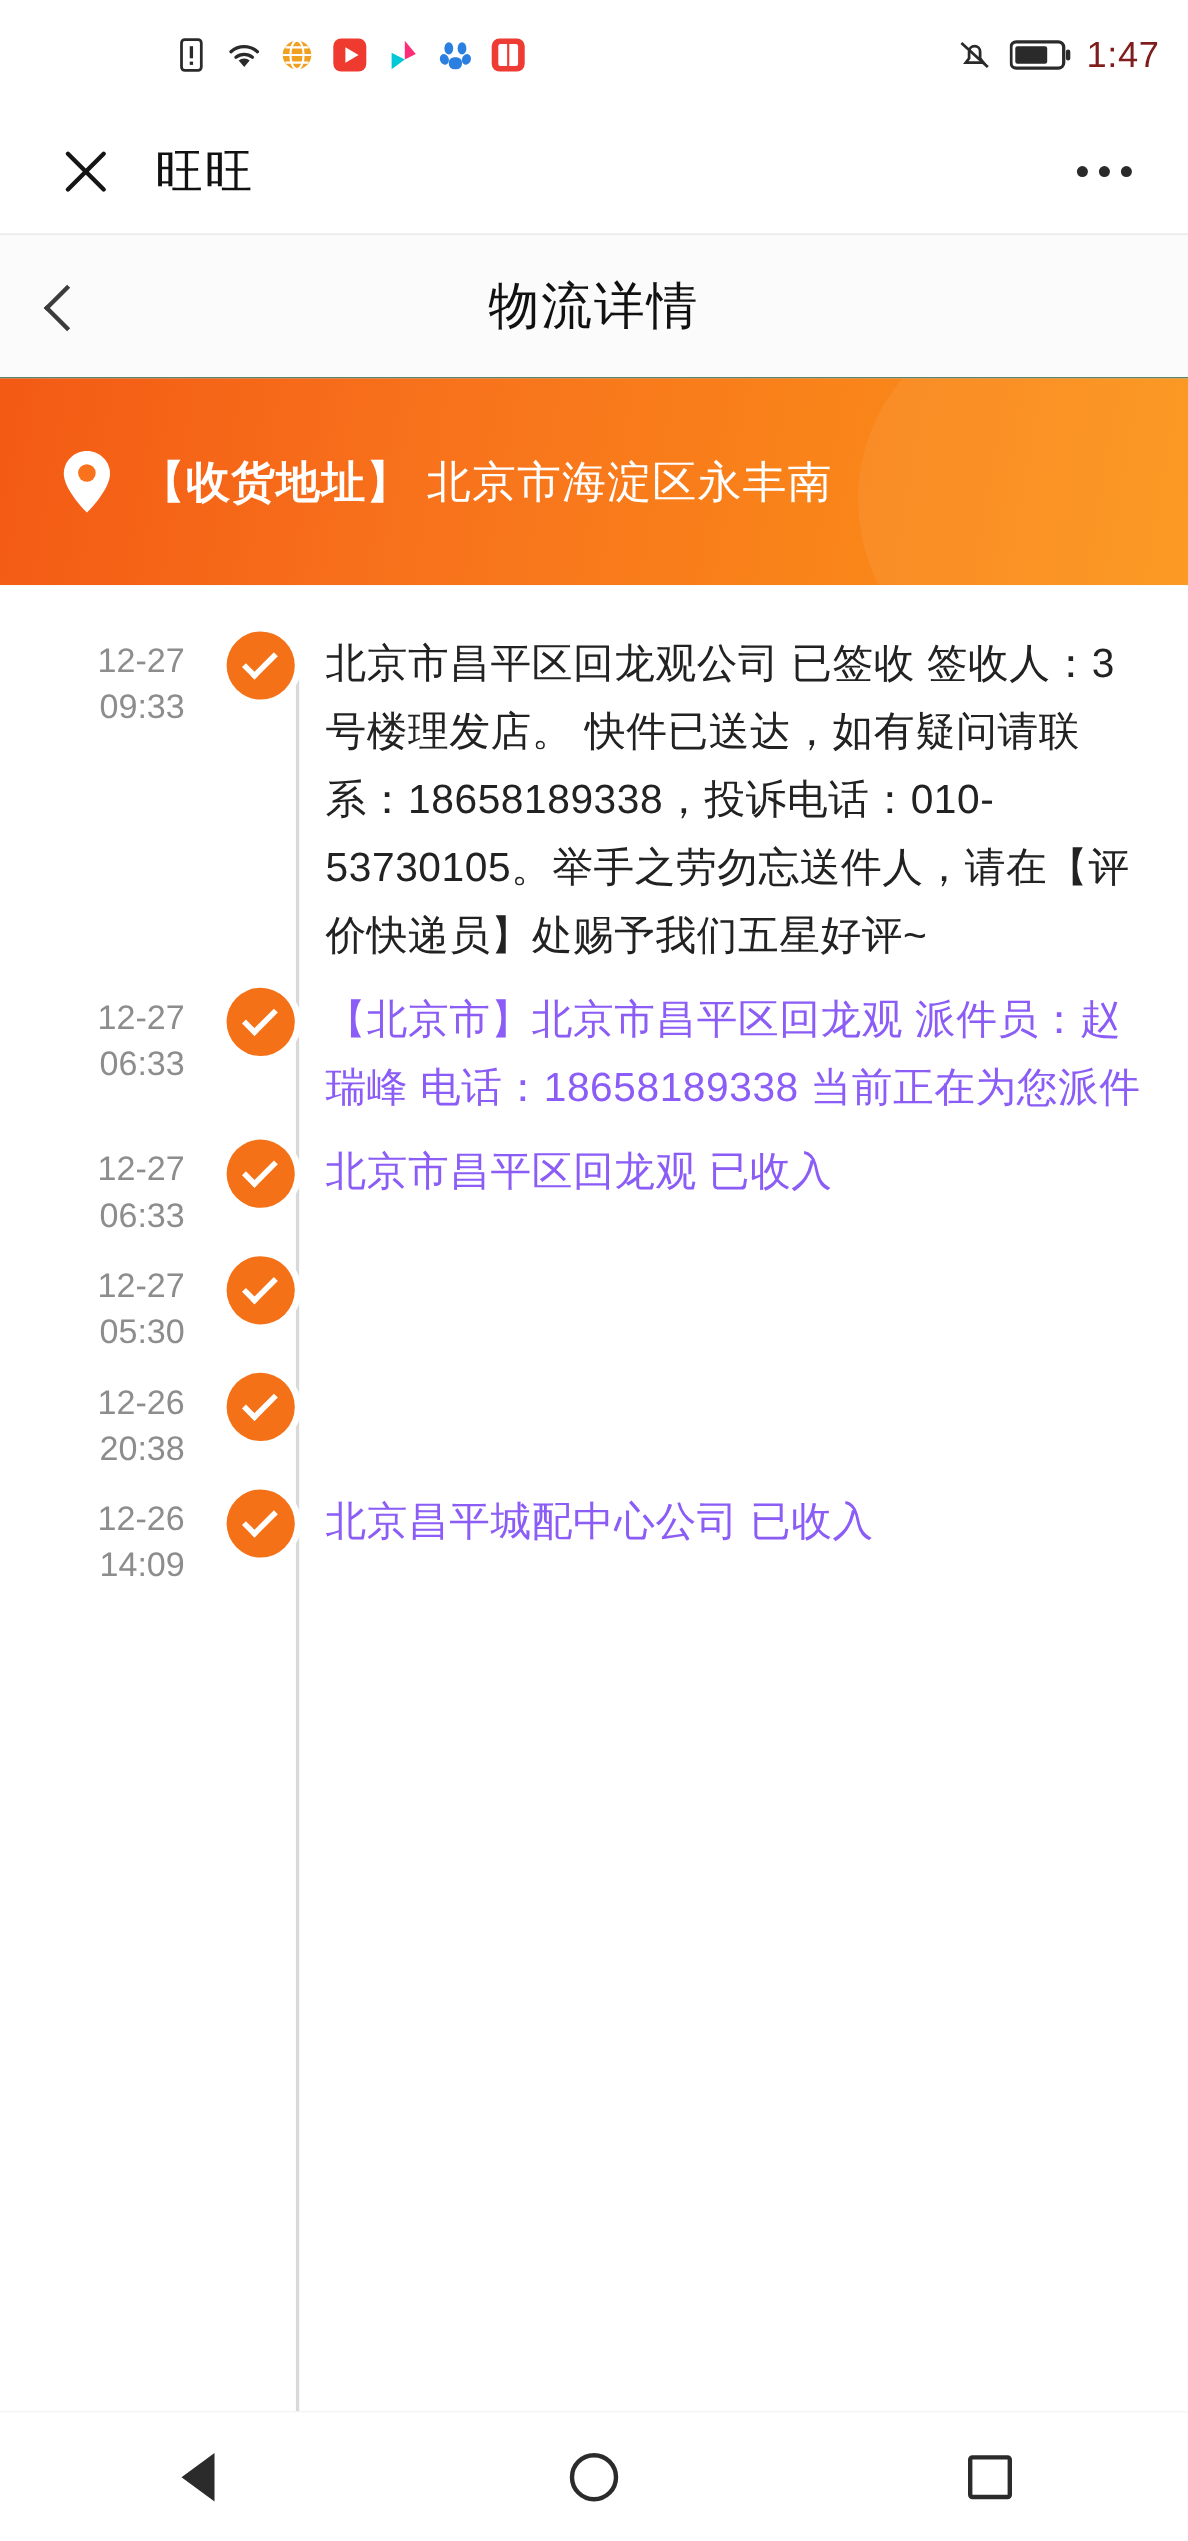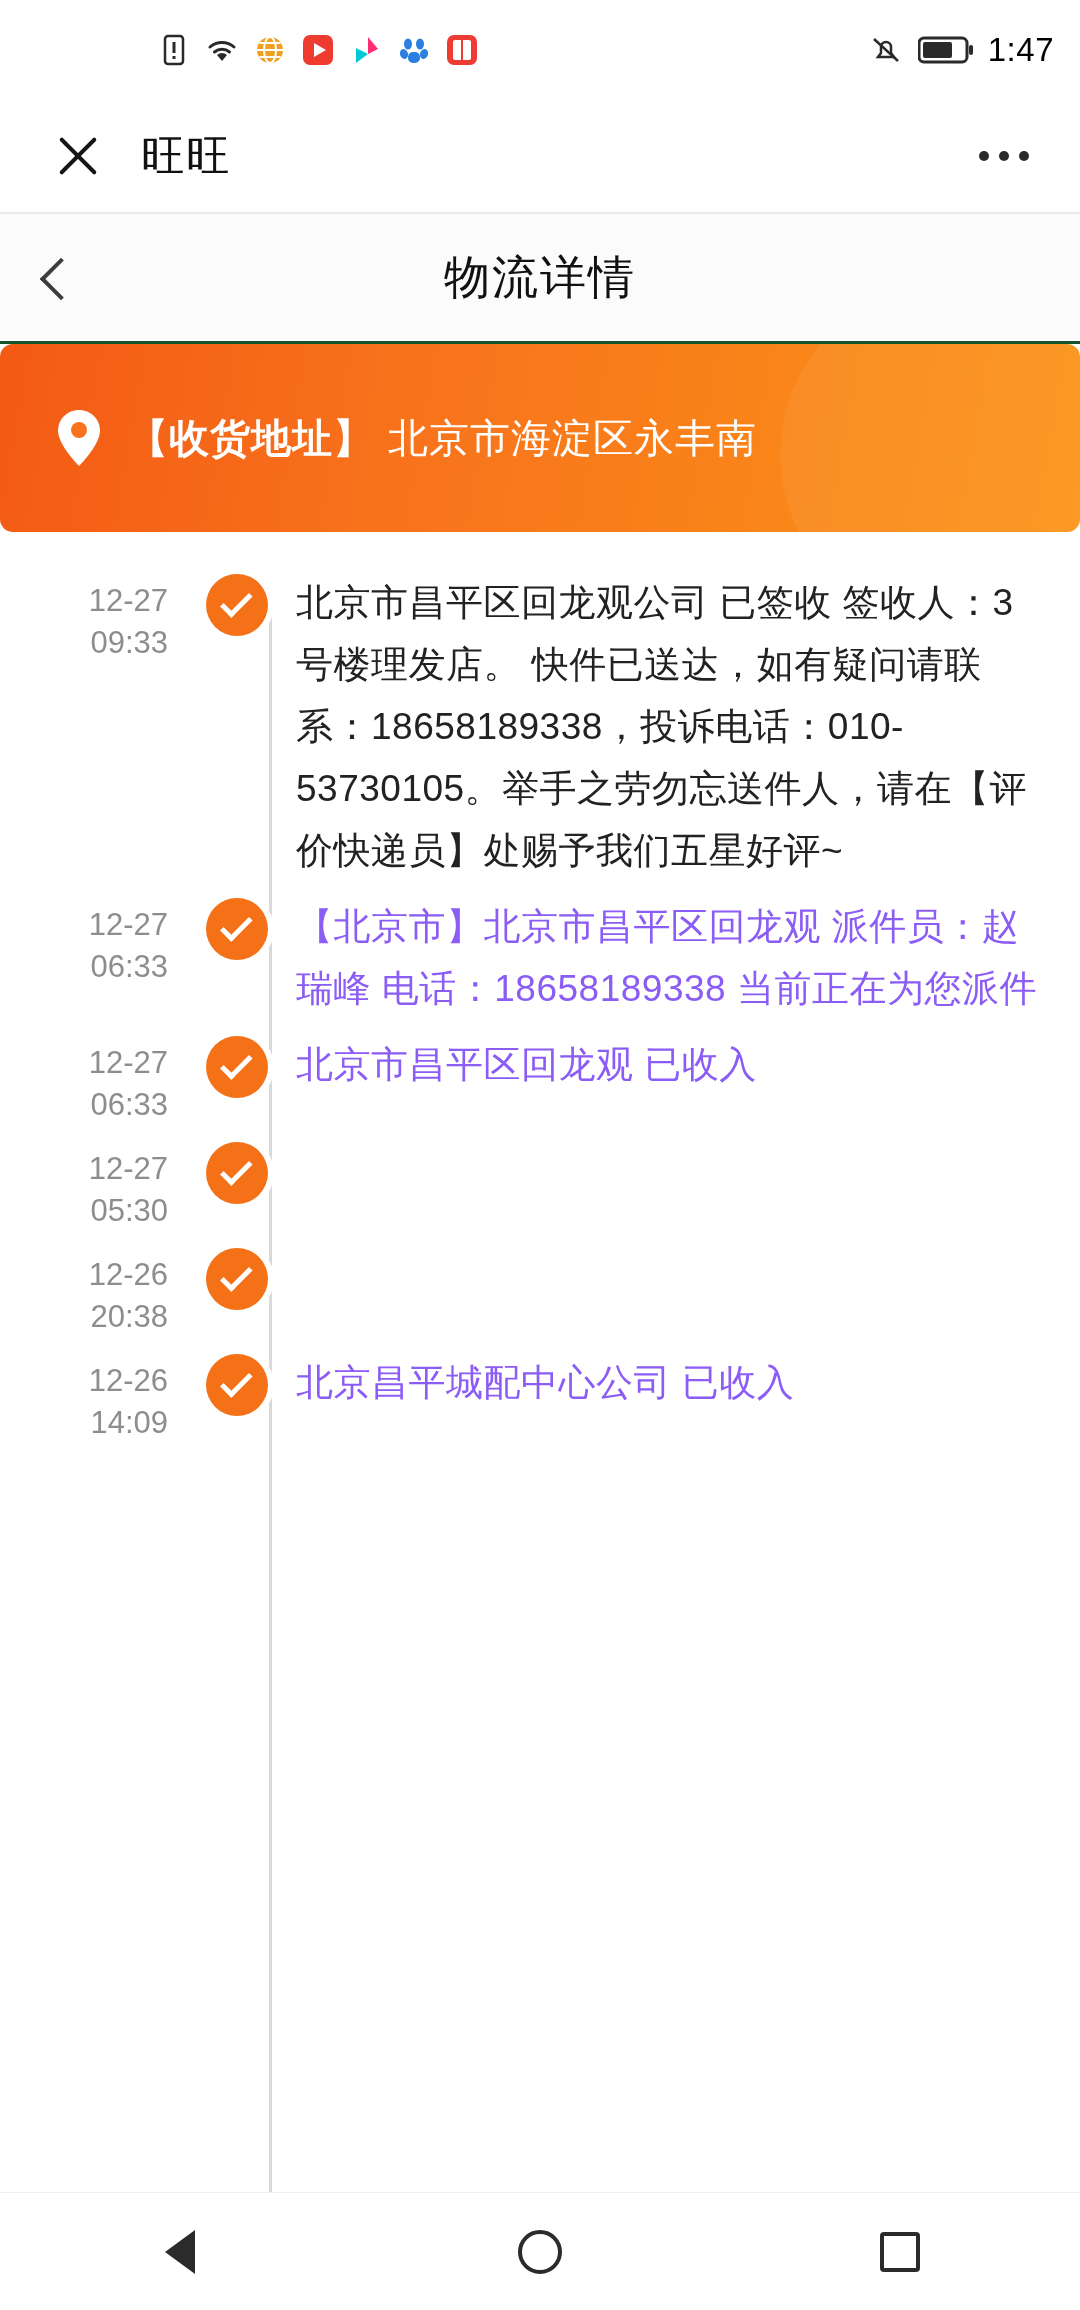--- a/index.html
+++ b/index.html
@@ -36,21 +36,21 @@
   }
   .status-right {
     margin-left: auto;
     display: flex;
     align-items: center;
     gap: 14px;
   }
   .sicon { width: 36px; height: 36px; display: block; }
   .clock {
     font-size: 33px;
-    color: #000000;
+    color: #7f1d1d;
     letter-spacing: 0.5px;
     font-family: "Liberation Sans", sans-serif;
   }
 
   
   .appbar {
     height: 112px;
     background: #ffffff;
     display: flex;
     align-items: center;
@@ -103,21 +103,21 @@
   }
 
   
   .page-header {
     height: 130px;
     background: #fbfbfb;
     display: flex;
     align-items: center;
     position: relative;
     flex: none;
-    border-bottom: 3px solid #14532d;
+    border-bottom: 1px solid #14532d;
   }
   .back-chevron {
     position: absolute;
     left: 36px;
     width: 40px;
     height: 40px;
   }
   .back-chevron::before {
     content: "";
     position: absolute;
@@ -138,21 +138,20 @@
   
   .address-banner {
     height: 188px;
     background: linear-gradient(100deg, #f35a14 0%, #f8731c 38%, #fb9417 100%);
     display: flex;
     align-items: center;
     padding: 0 56px;
     flex: none;
     position: relative;
     overflow: hidden;
-    border-radius: 13px;
   }
   .address-banner::after {
     content: "";
     position: absolute;
     right: -40px; top: -60px;
     width: 340px; height: 340px;
     border-radius: 50%;
     background: rgba(255,255,255,0.06);
   }
   .pin {

